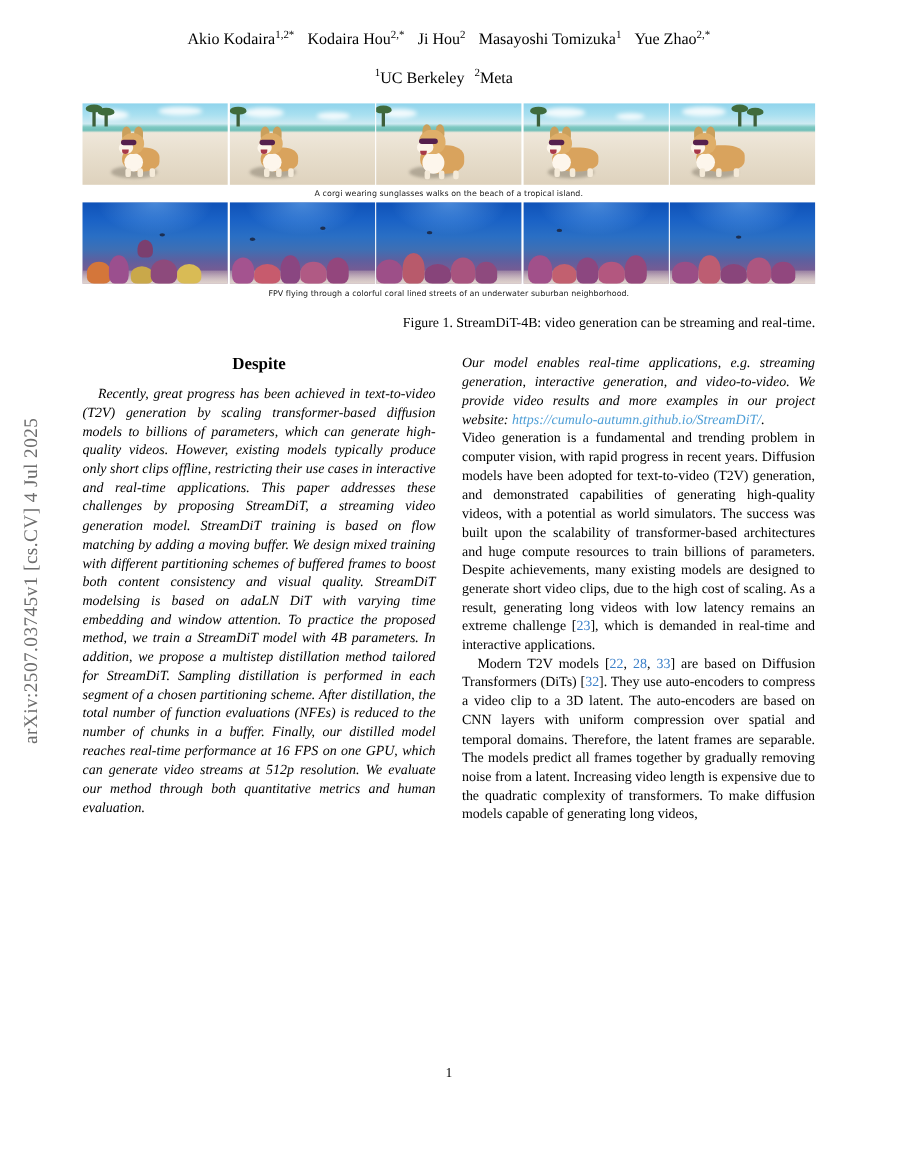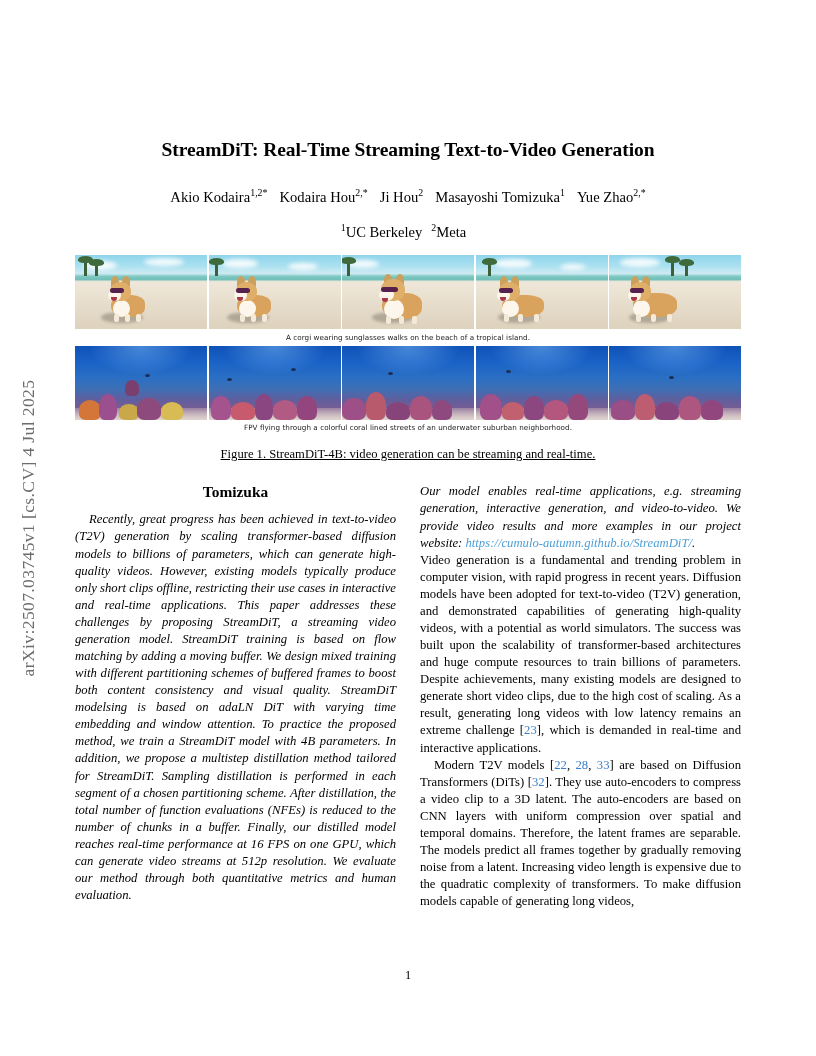--- a/index.html
+++ b/index.html
@@ -238,23 +238,22 @@
     text-align: center;
     font-family: "DejaVu Sans", sans-serif;
     font-size: 7.2px;
     color: #1a1a1a;
     padding: 3.5px 0 4px 0;
     letter-spacing: 0.05px;
   }
   #fig-caption {
     margin-top: 11px;
     width: 666px;
-    text-align: center;
+    text-align: right;
     font-size: 12.6px;
-    text-decoration: underline;
   }
 
   
   #columns {
     margin-top: 21px;
     display: flex;
     width: 666px;
     gap: 24px;
   }
   .col {
@@ -316,21 +315,20 @@
 </head>
 <body>
 
 <div id="arxiv-stamp">
   <span class="stamp-text">arXiv:2507.03745v1  [cs.CV]  4 Jul 2025</span>
 </div>
 
 <div id="page">
   <div class="content">
 
-    <div id="title">StreamDiT: Real-Time Streaming Text-to-Video Generation</div>
 
     <div id="authors">
       <span class="au"><span>Akio Kodaira</span><sup>1,2*</sup></span><span class="au"><span>Kodaira Hou</span><sup>2,*</sup></span><span class="au"><span>Ji Hou</span><sup>2</sup></span><span class="au"><span>Masayoshi Tomizuka</span><sup>1</sup></span><span class="au"><span>Yue Zhao</span><sup>2,*</sup></span>
     </div>
 
     <div id="affil">
       <span class="aff"><sup>1</sup><span>UC Berkeley</span></span><span class="aff"><sup>2</sup><span>Meta</span></span>
     </div>
 
 
@@ -492,21 +490,21 @@
       </div>
 
       <div class="fig-prompt">FPV flying through a colorful coral lined streets of an underwater suburban neighborhood.</div>
 
       <div id="fig-caption">Figure 1. StreamDiT-4B: video generation can be streaming and real-time.</div>
     </div>
 
     <div id="columns">
 
       <div class="col">
-        <h2 class="abstract-head">Tomizuka</h2>
+        <h2 class="abstract-head">Despite</h2>
         <p class="abs">Recently, great progress has been achieved in text-to-video (T2V) generation by scaling transformer-based diffusion models to billions of parameters, which can generate high-quality videos. However, existing models typically produce only short clips offline, restricting their use cases in interactive and real-time applications. This paper addresses these challenges by proposing StreamDiT, a streaming video generation model. StreamDiT training is based on flow matching by adding a moving buffer. We design mixed training with different partitioning schemes of buffered frames to boost both content consistency and visual quality. StreamDiT modelsing is based on adaLN DiT with varying time embedding and window attention. To practice the proposed method, we train a StreamDiT model with 4B parameters. In addition, we propose a multistep distillation method tailored for StreamDiT. Sampling distillation is performed in each segment of a chosen partitioning scheme. After distillation, the total number of function evaluations (NFEs) is reduced to the number of chunks in a buffer. Finally, our distilled model reaches real-time performance at 16 FPS on one GPU, which can generate video streams at 512p resolution. We evaluate our method through both quantitative metrics and human evaluation.</p>
 
       </div>
 
       <div class="col">
         <p class="abs cont"><span>Our model enables real-time applications, e.g. streaming generation, interactive generation, and video-to-video. We provide video results and more examples in our project website: </span><a class="link" href="#">https://cumulo-autumn.github.io/StreamDiT/</a><span>.</span></p>
 
 
         <p class="body first"><span>Video generation is a fundamental and trending problem in computer vision, with rapid progress in recent years. Diffusion models have been adopted for text-to-video (T2V) generation, and demonstrated capabilities of generating high-quality videos, with a potential as world simulators. The success was built upon the scalability of transformer-based architectures and huge compute resources to train billions of parameters. Despite achievements, many existing models are designed to generate short video clips, due to the high cost of scaling. As a result, generating long videos with low latency remains an extreme challenge [</span><a class="cite" href="#">23</a><span>], which is demanded in real-time and interactive applications.</span></p>
 

